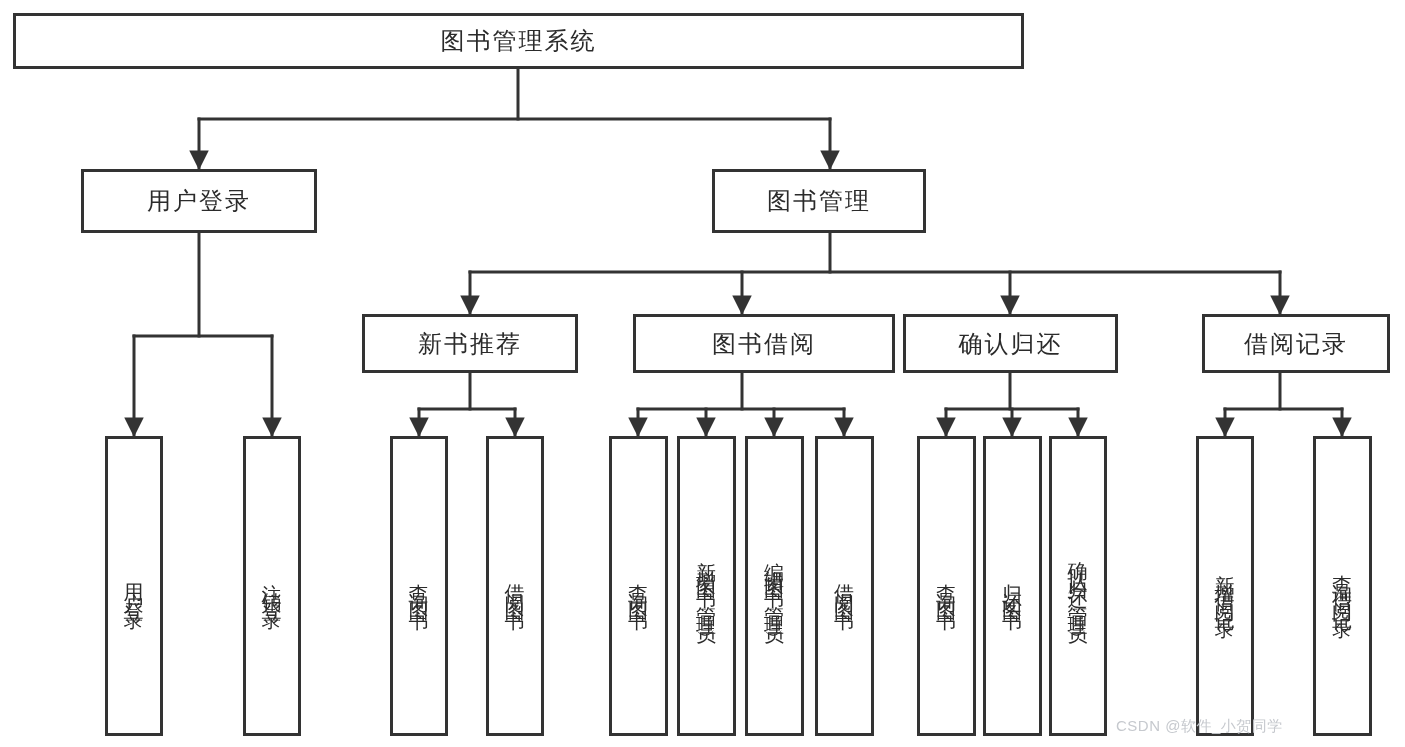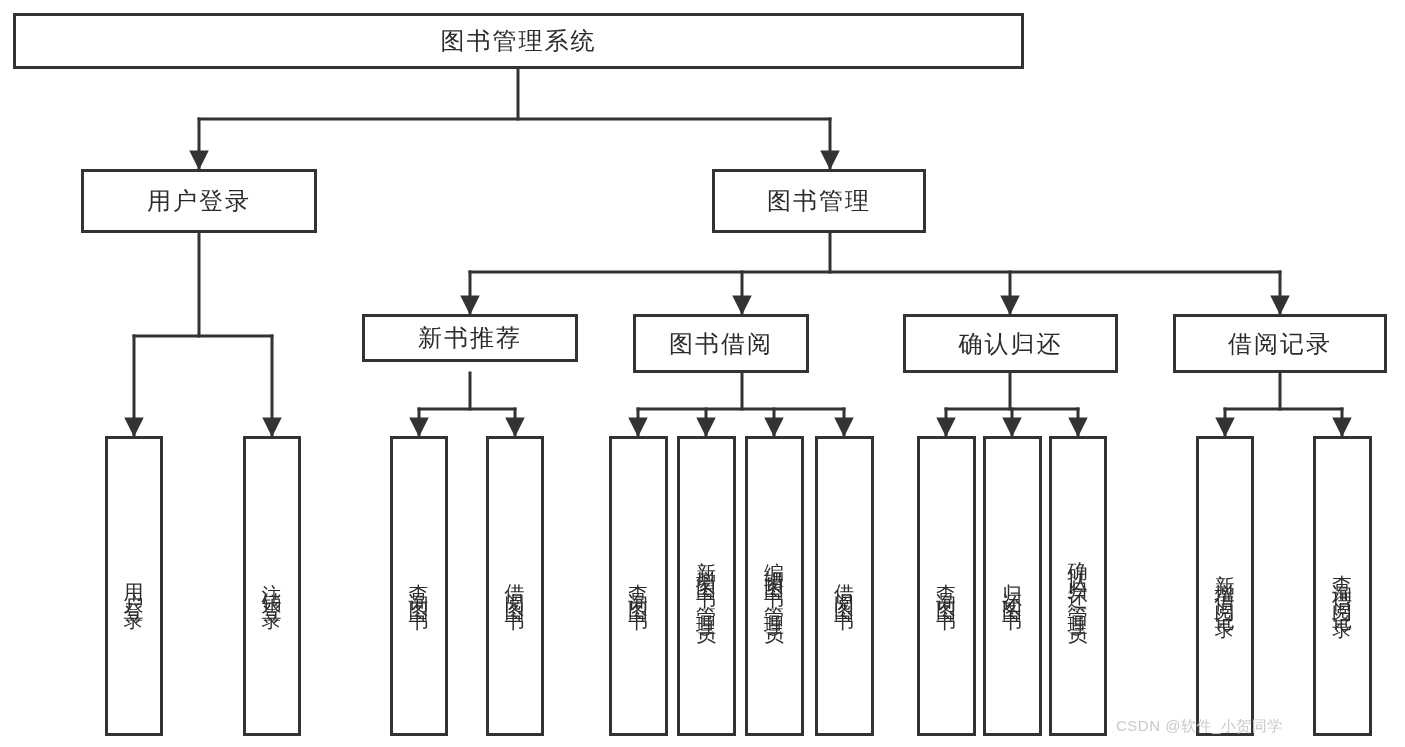--- a/index.html
+++ b/index.html
@@ -106,24 +106,24 @@
       <path d="M1225,409 V436" marker-end="url(#arw)"></path>
       <path d="M1342,409 V436" marker-end="url(#arw)"></path>
     </g>
   </svg>
 
   <div class="box h" style="left:13px;top:13px;width:1011px;height:56px">图书管理系统</div>
 
   <div class="box h" style="left:81px;top:169px;width:236px;height:64px">用户登录</div>
   <div class="box h" style="left:712px;top:169px;width:214px;height:64px">图书管理</div>
 
-  <div class="box h" style="left:362px;top:314px;width:216px;height:48px">新书推荐</div>
-  <div class="box h" style="left:633px;top:314px;width:176px;height:59px">图书借阅</div>
+  <div class="box h" style="left:362px;top:314px;width:216px;height:59px">新书推荐</div>
+  <div class="box h" style="left:633px;top:314px;width:262px;height:59px">图书借阅</div>
   <div class="box h" style="left:903px;top:314px;width:215px;height:59px">确认归还</div>
-  <div class="box h" style="left:1173px;top:314px;width:214px;height:59px">借阅记录</div>
+  <div class="box h" style="left:1202px;top:314px;width:188px;height:59px">借阅记录</div>
 
   <div class="box v" style="left:105px;top:436px;width:58px;height:300px">用户登录</div>
   <div class="box v" style="left:243px;top:436px;width:58px;height:300px">注销登录</div>
 
   <div class="box v" style="left:390px;top:436px;width:58px;height:300px">查询图书</div>
   <div class="box v" style="left:486px;top:436px;width:58px;height:300px">借阅图书</div>
 
   <div class="box v" style="left:609px;top:436px;width:59px;height:300px">查询图书</div>
   <div class="box v" style="left:677px;top:436px;width:59px;height:300px">新增图书（管理员）</div>
   <div class="box v" style="left:745px;top:436px;width:59px;height:300px">编辑图书（管理员）</div>

